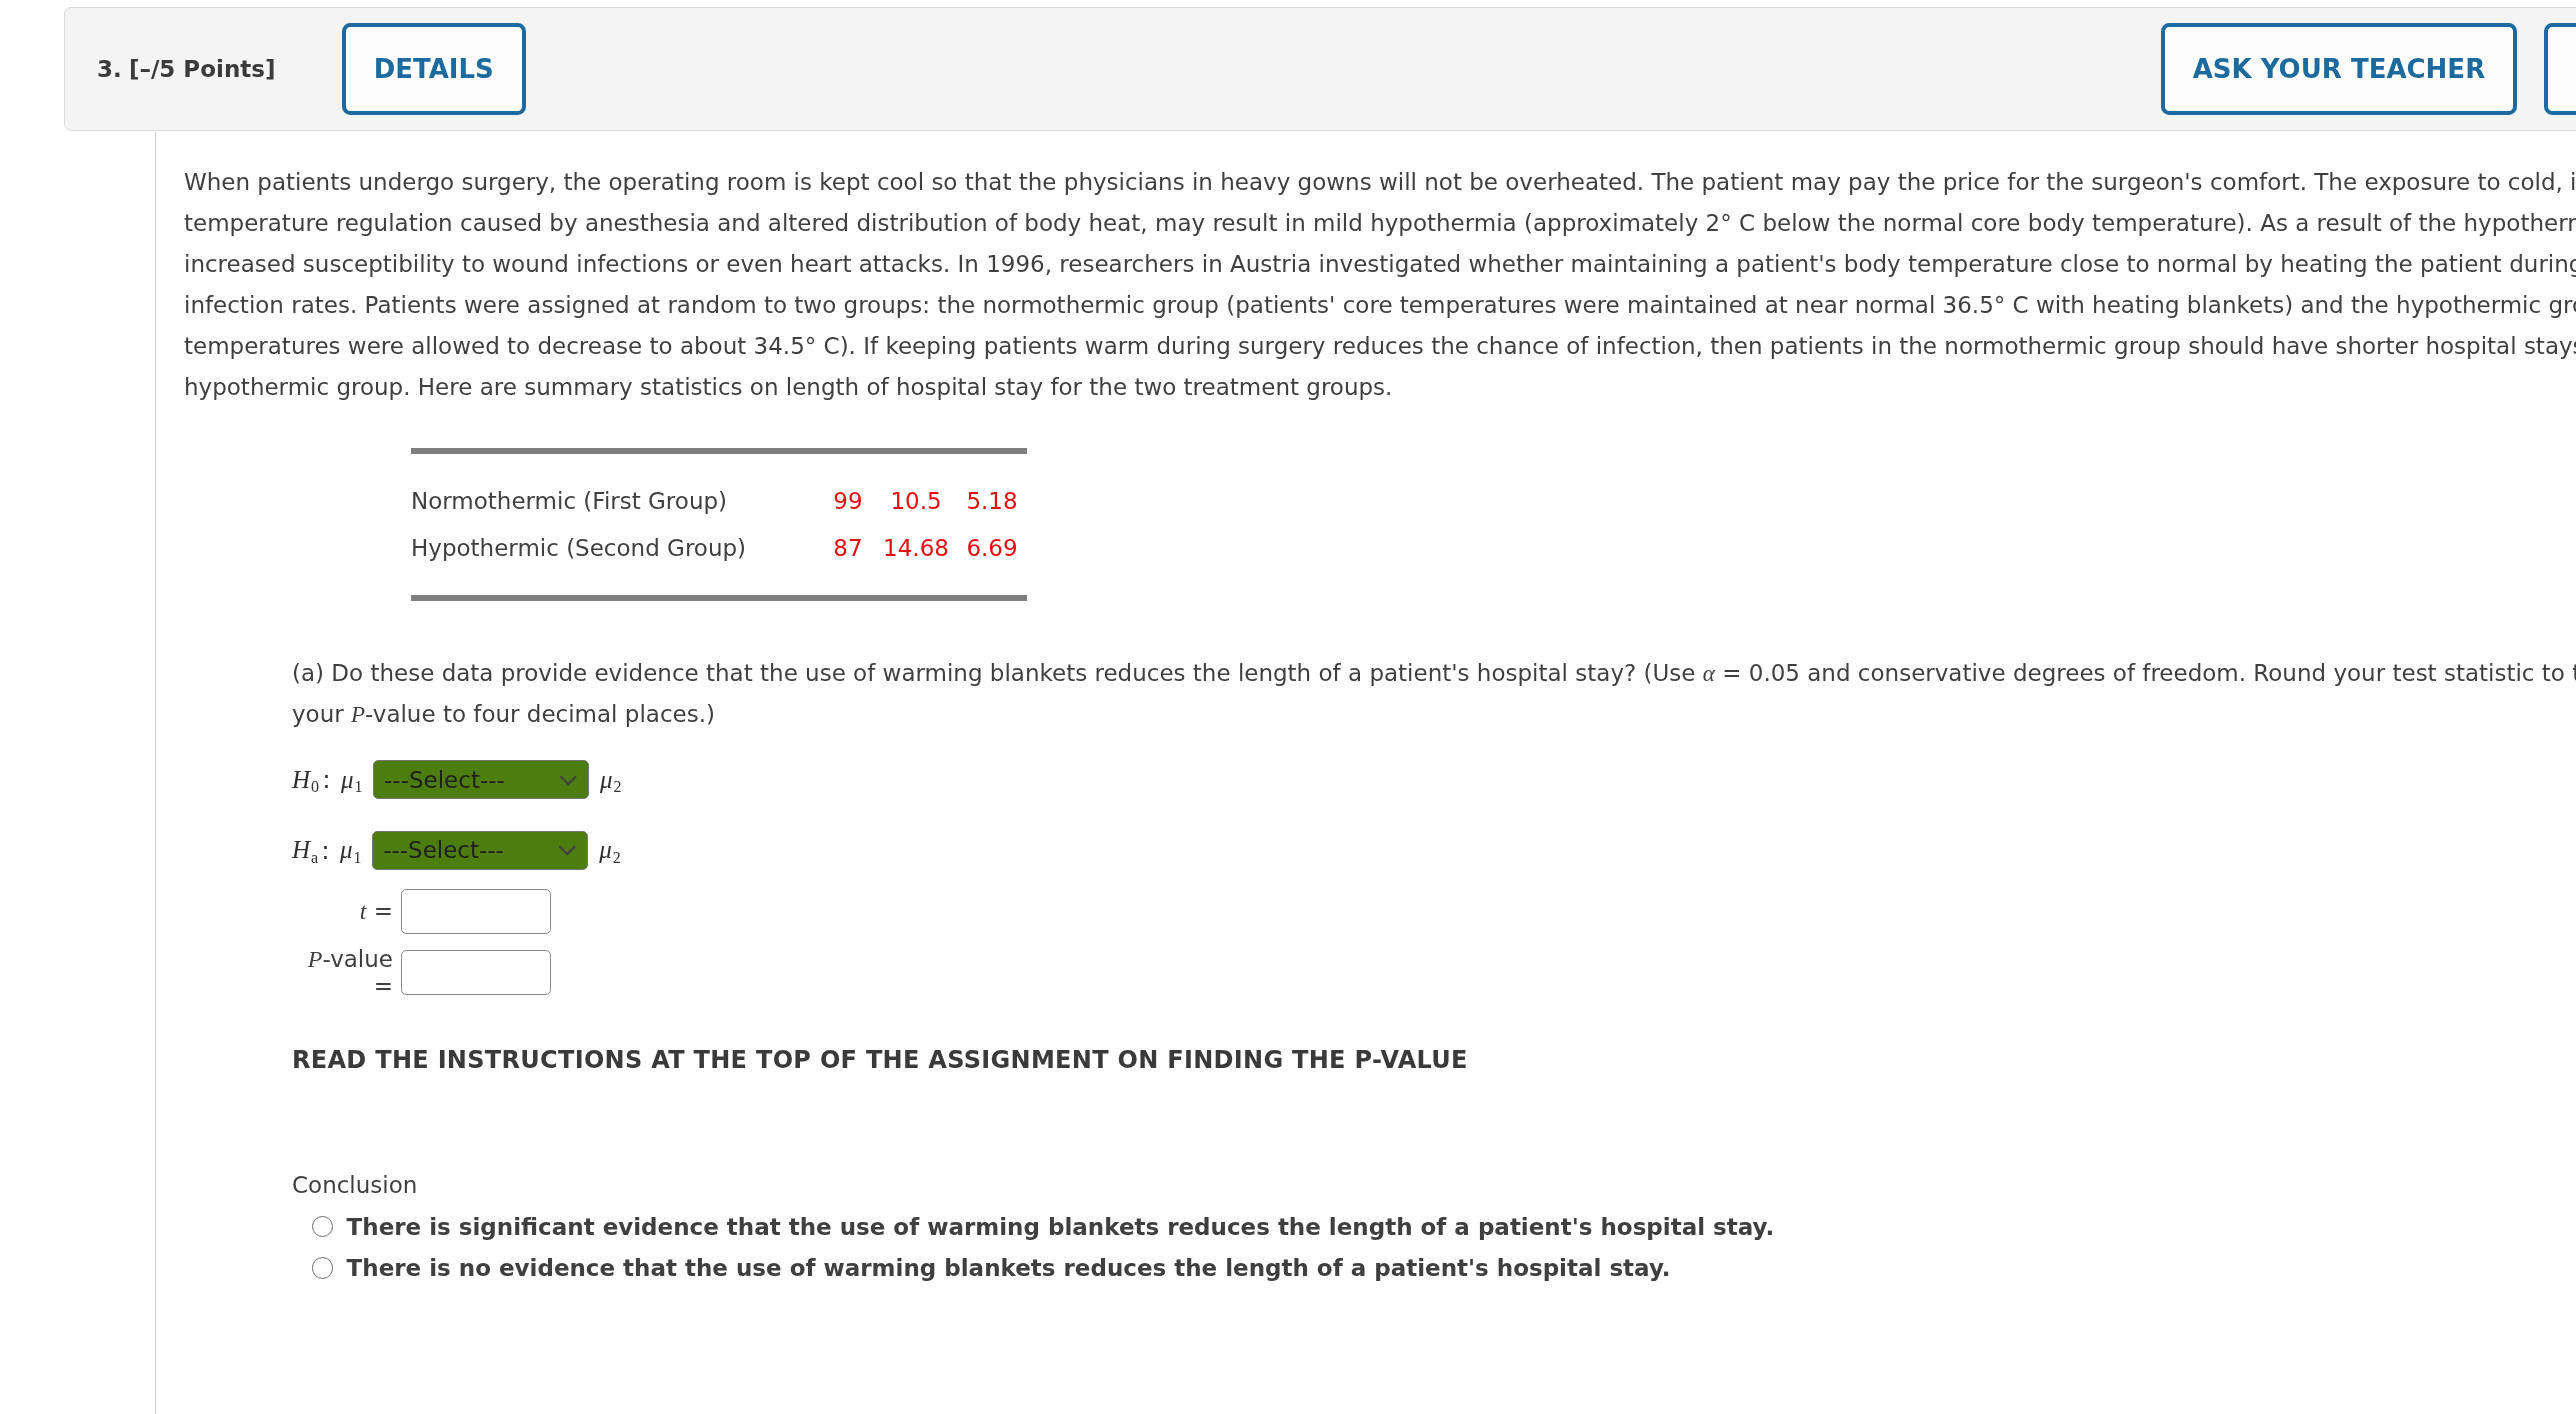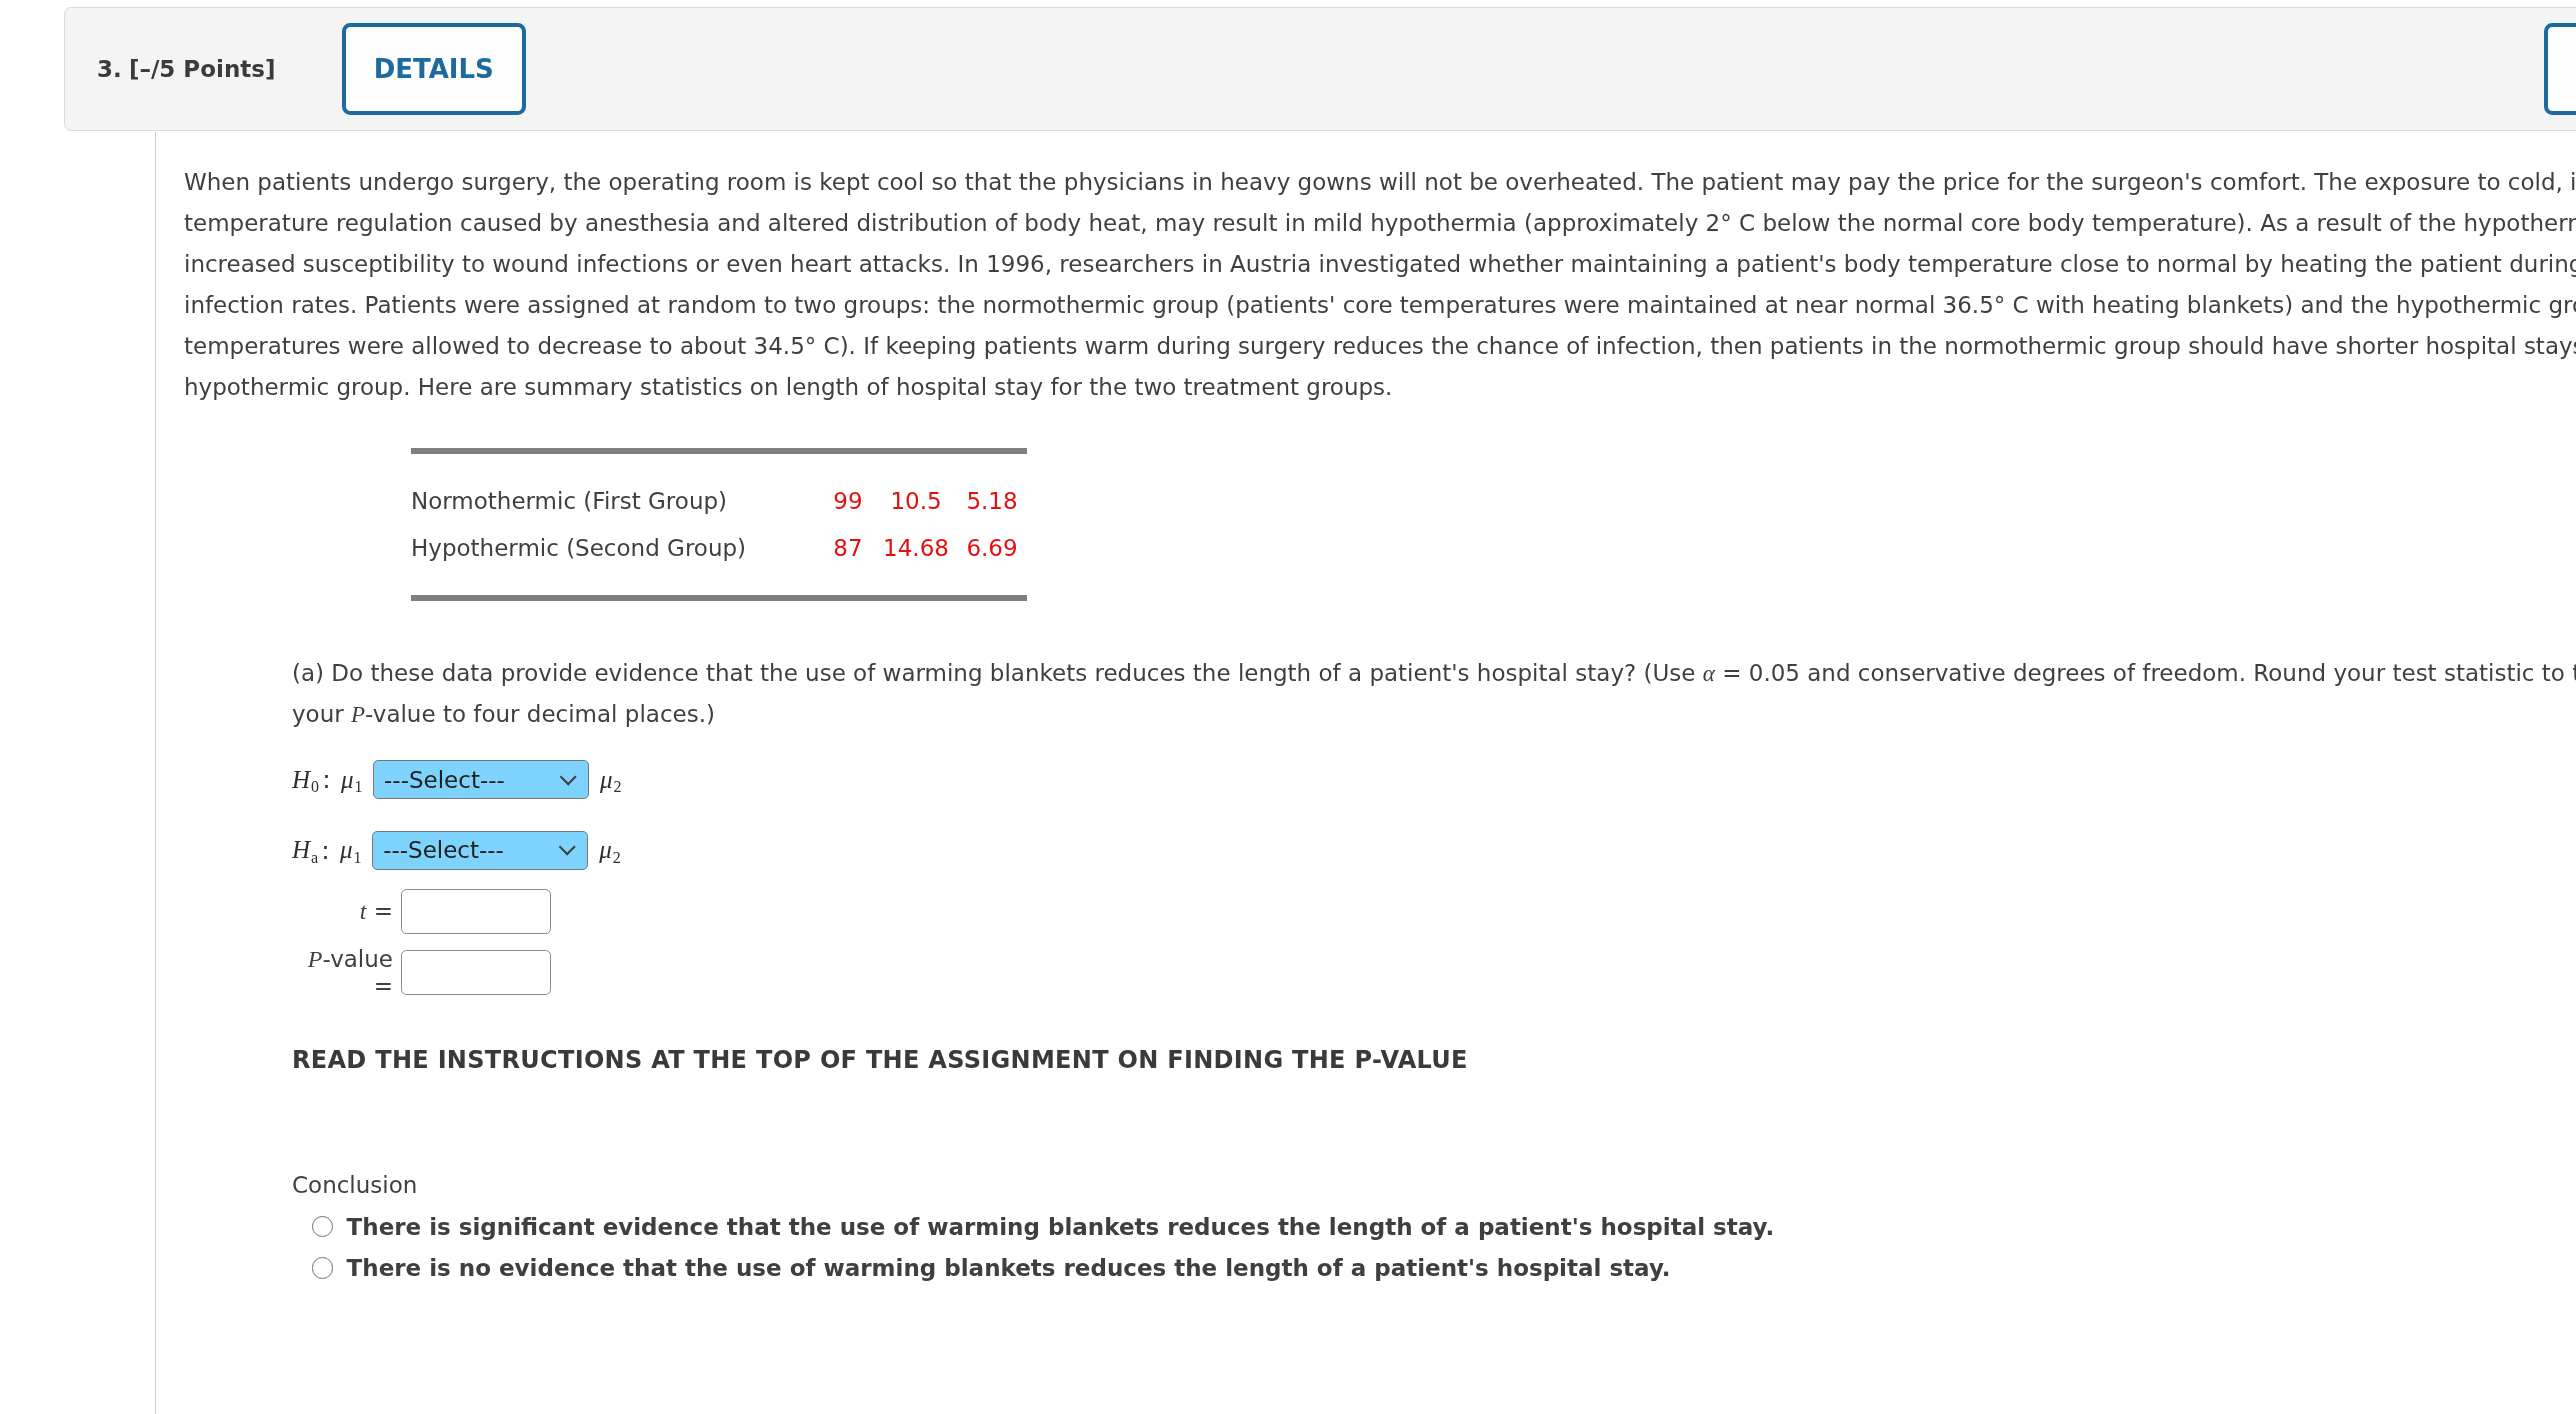--- a/index.html
+++ b/index.html
@@ -51,21 +51,21 @@
   .xbar::after { content: ""; position: absolute; left: 1.5px; right: 1.5px; top: 0px; height: 2.1px; background: #3f3f3f; }
 
   
   .parta { margin: 52px 0 0 108px; width: 2599px; }
   .hyp-row { display: flex; align-items: center; margin-top: 18.5px; height: 52px; font-size: 25px; color: #2f2f2f; }
   .hyp-row .math-i { font-size: 25px; }
   sub.msub { font-family: "Liberation Serif", serif; font-style: italic; font-size: 16px; position: relative; bottom: -7.2px; margin-left: 1px; font-style: normal; }
   .colon { margin: 0 10.3px 0 3.1px; }
   .select {
     width: 216px; height: 39px; margin: 0 11.3px 0 10.3px;
-    border: 1.5px solid #767676; border-radius: 5.2px; background: #7dd3fc;
+    border: 1.5px solid #767676; border-radius: 5.2px; background: #4d7c0f;
     display: inline-flex; align-items: center; justify-content: space-between;
     padding: 0 13.4px 0 10.3px; cursor: pointer;
   }
   .sel-text { font-size: 23px; color: #1f1f1f; font-family: "DejaVu Sans", sans-serif; }
   .chev { width: 12.4px; height: 12.4px; border-right: 2.6px solid #3f3f3f; border-bottom: 2.6px solid #3f3f3f; transform: rotate(45deg) translate(-2.1px,-2.1px); }
   .ans-row { display: flex; align-items: center; margin-top: 12.4px; }
   .ans-label { width: 101px; text-align: right; font-size: 23px; display: inline-block; }
   .ans-label .math-i { font-size: 24px; }
   .blank {
     width: 150px; height: 45px; margin-left: 8.2px;
@@ -83,20 +83,21 @@
 </style>
 </head>
 <body>
 
 <div class="qheader">
   <div class="qtitle">
     <span>3.</span><span>[–/5 Points]</span>
   </div>
   <button class="wa-btn">DETAILS</button>
   <div class="spacer"></div>
+  <button class="wa-btn">ASK YOUR TEACHER</button>
   <button class="wa-btn">PRACTICE ANOTHER</button>
 </div>
 
 <div class="qbody">
 
   <p class="body-text">When patients undergo surgery, the operating room is kept cool so that the physicians in heavy gowns will not be overheated. The patient may pay the price for the surgeon's comfort. The exposure to cold, in addition to impairment of temperature regulation caused by anesthesia and altered distribution of body heat, may result in mild hypothermia (approximately 2° C below the normal core body temperature). As a result of the hypothermia, patients may have an increased susceptibility to wound infections or even heart attacks. In 1996, researchers in Austria investigated whether maintaining a patient's body temperature close to normal by heating the patient during surgery decreases wound infection rates. Patients were assigned at random to two groups: the normothermic group (patients' core temperatures were maintained at near normal 36.5° C with heating blankets) and the hypothermic group (patients' core temperatures were allowed to decrease to about 34.5° C). If keeping patients warm during surgery reduces the chance of infection, then patients in the normothermic group should have shorter hospital stays than those in the hypothermic group. Here are summary statistics on length of hospital stay for the two treatment groups.</p>
 
   <div class="stats-table">
     <div class="t-rule t-rule-top"></div>
     <div class="t-row t-data">

